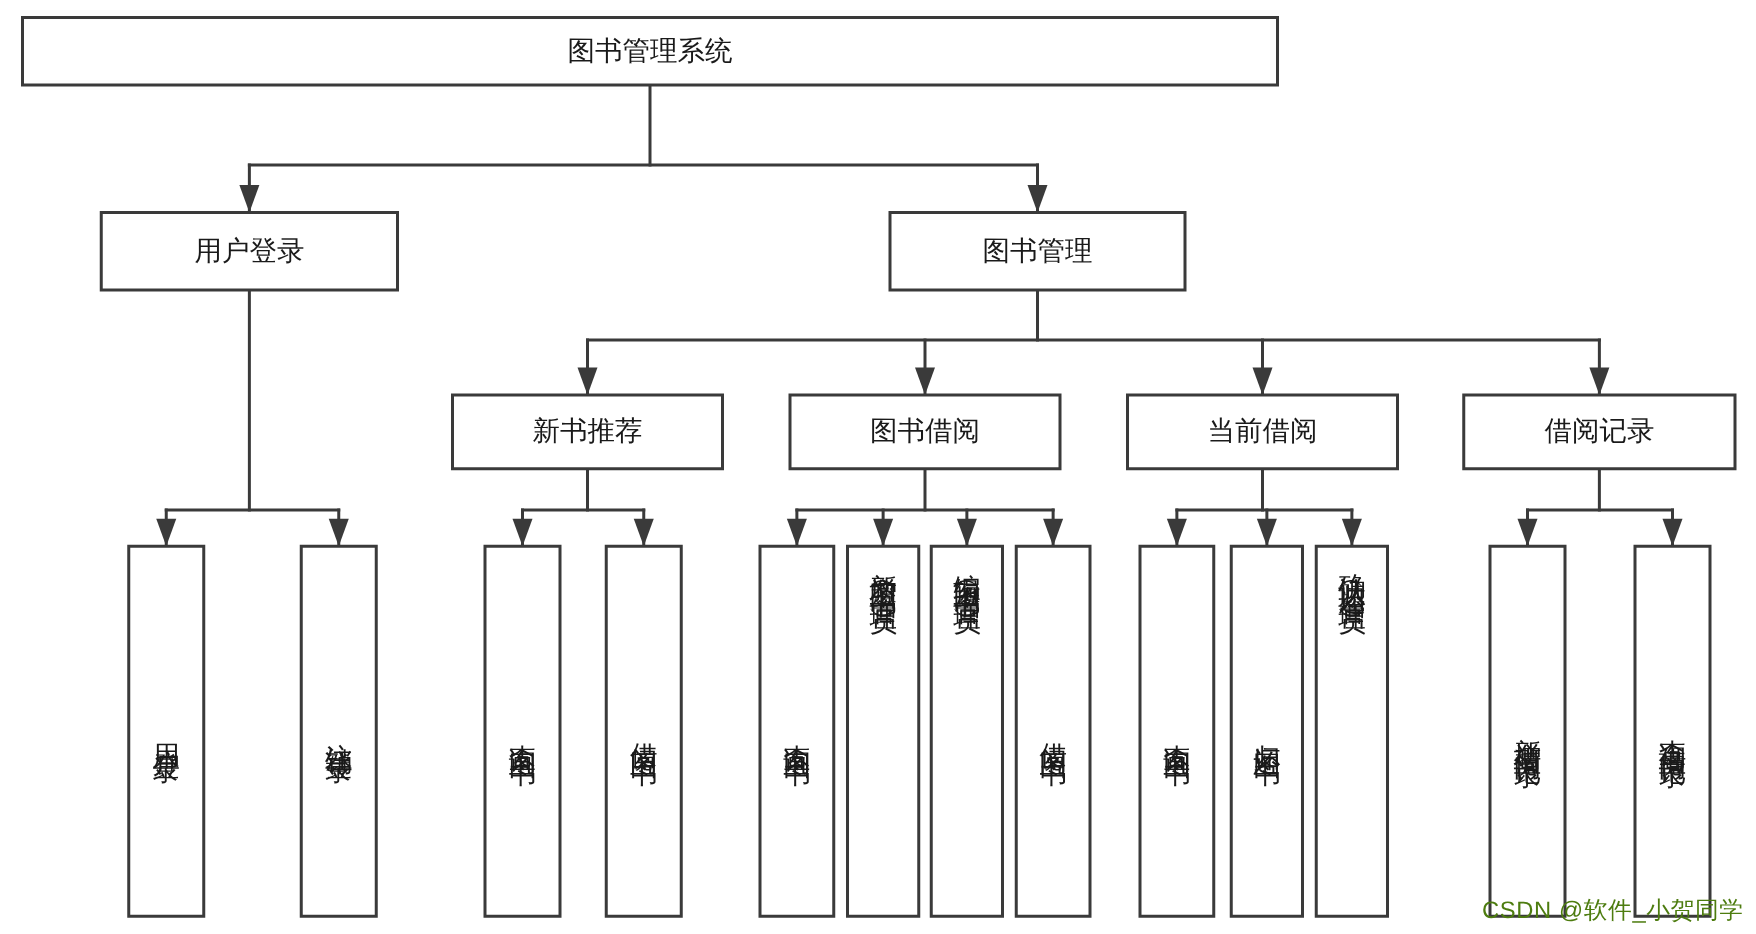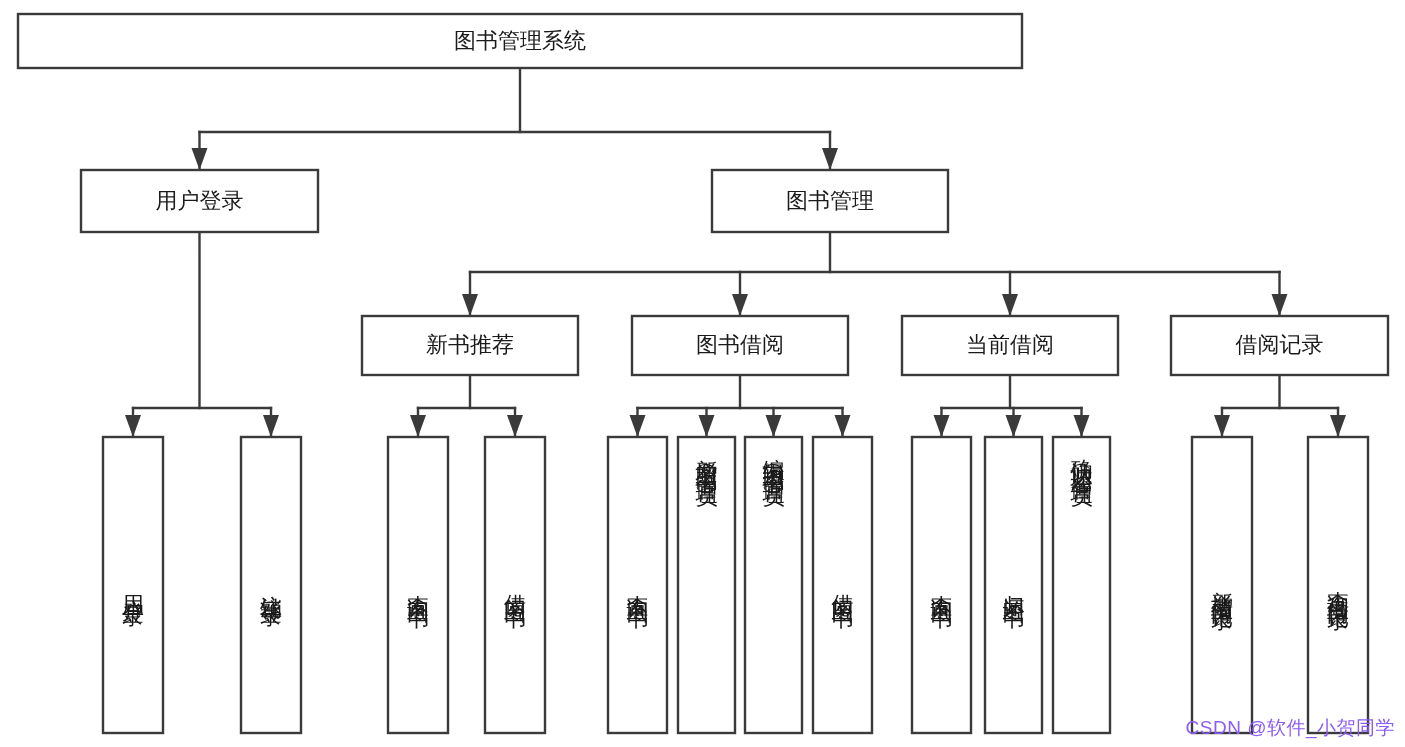--- a/index.html
+++ b/index.html
@@ -69,21 +69,21 @@
   }
   .leaf-text-wrap.align-top {
     align-items: flex-start;
   }
   .watermark {
     position: absolute;
     right: 10px;
     bottom: 6px;
     font-family: "Liberation Sans", "DejaVu Sans", sans-serif;
     font-size: 19px;
-    color: #8b5cf6;
+    color: #4d7c0f;
     letter-spacing: 0.5px;
     white-space: nowrap;
     user-select: none;
   }
 </style>
 </head>
 <body>
 
 <div id="diagram-root">
 

